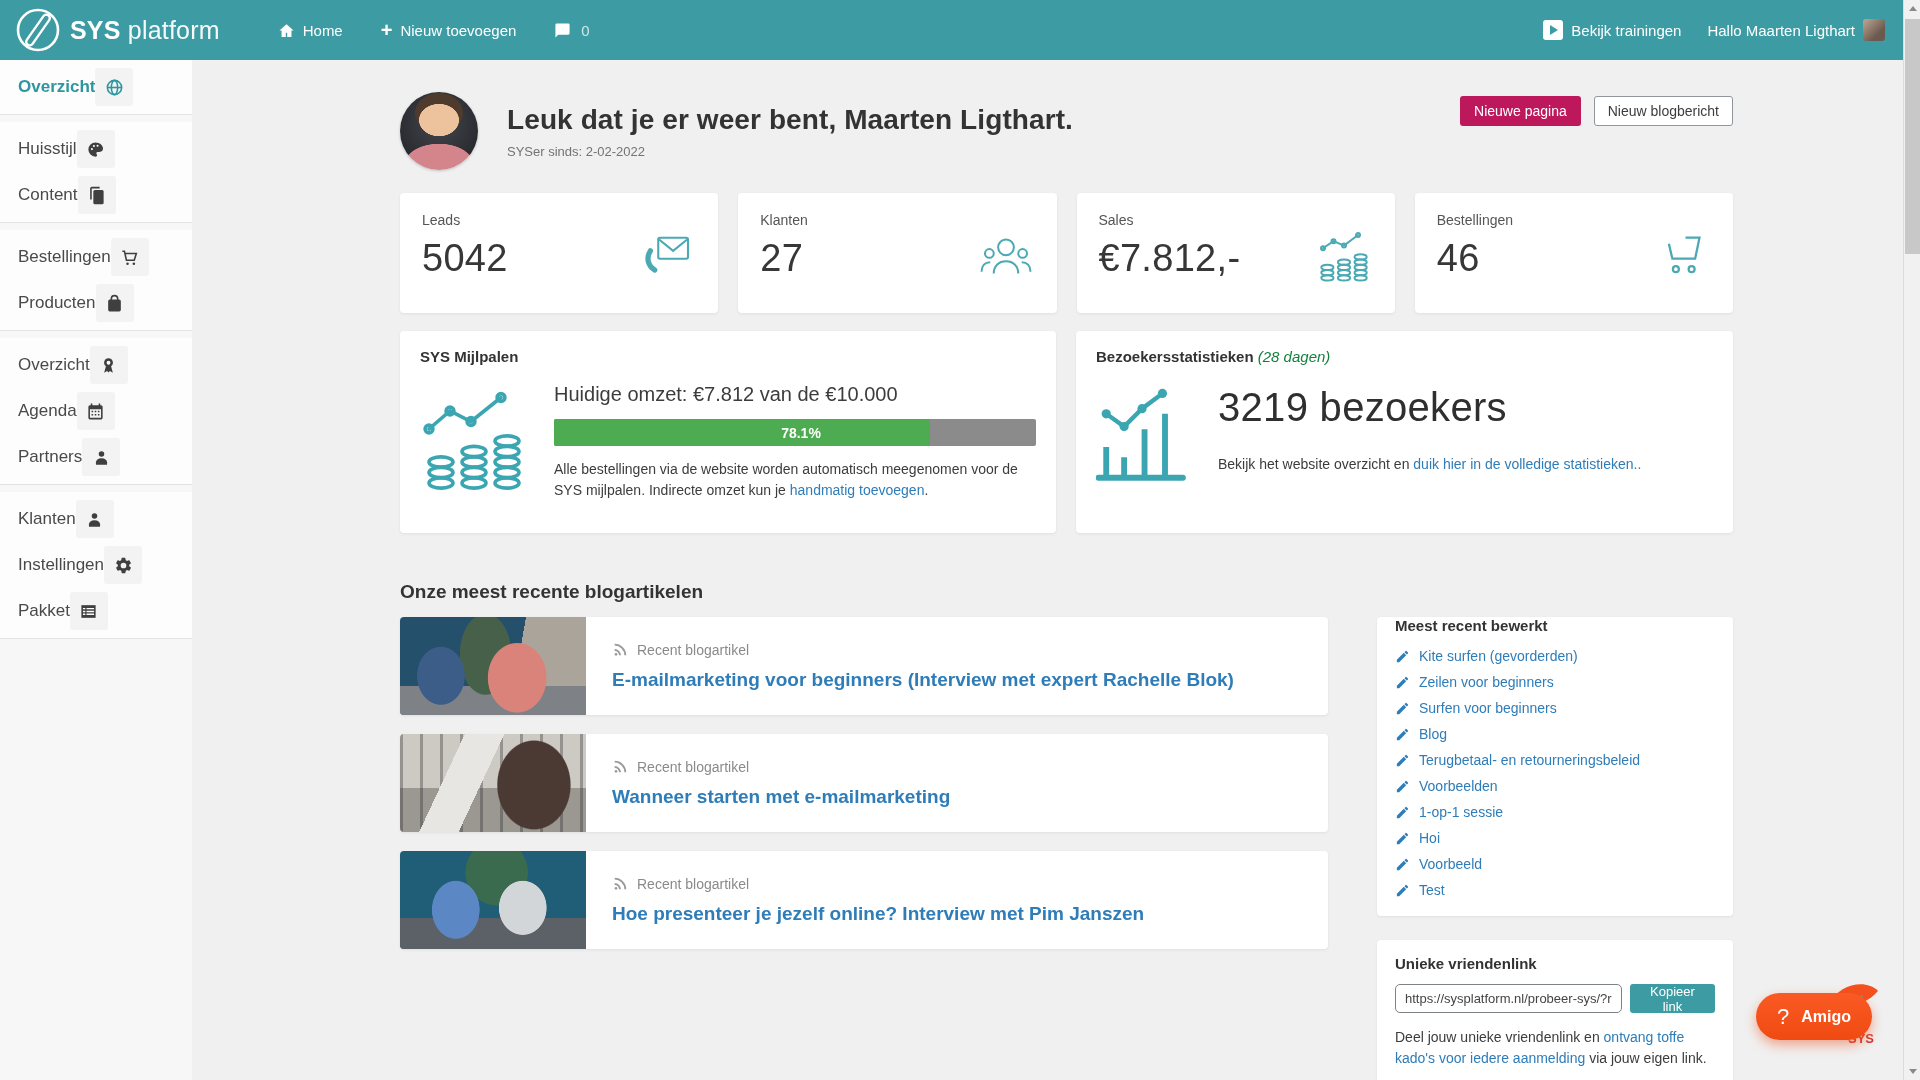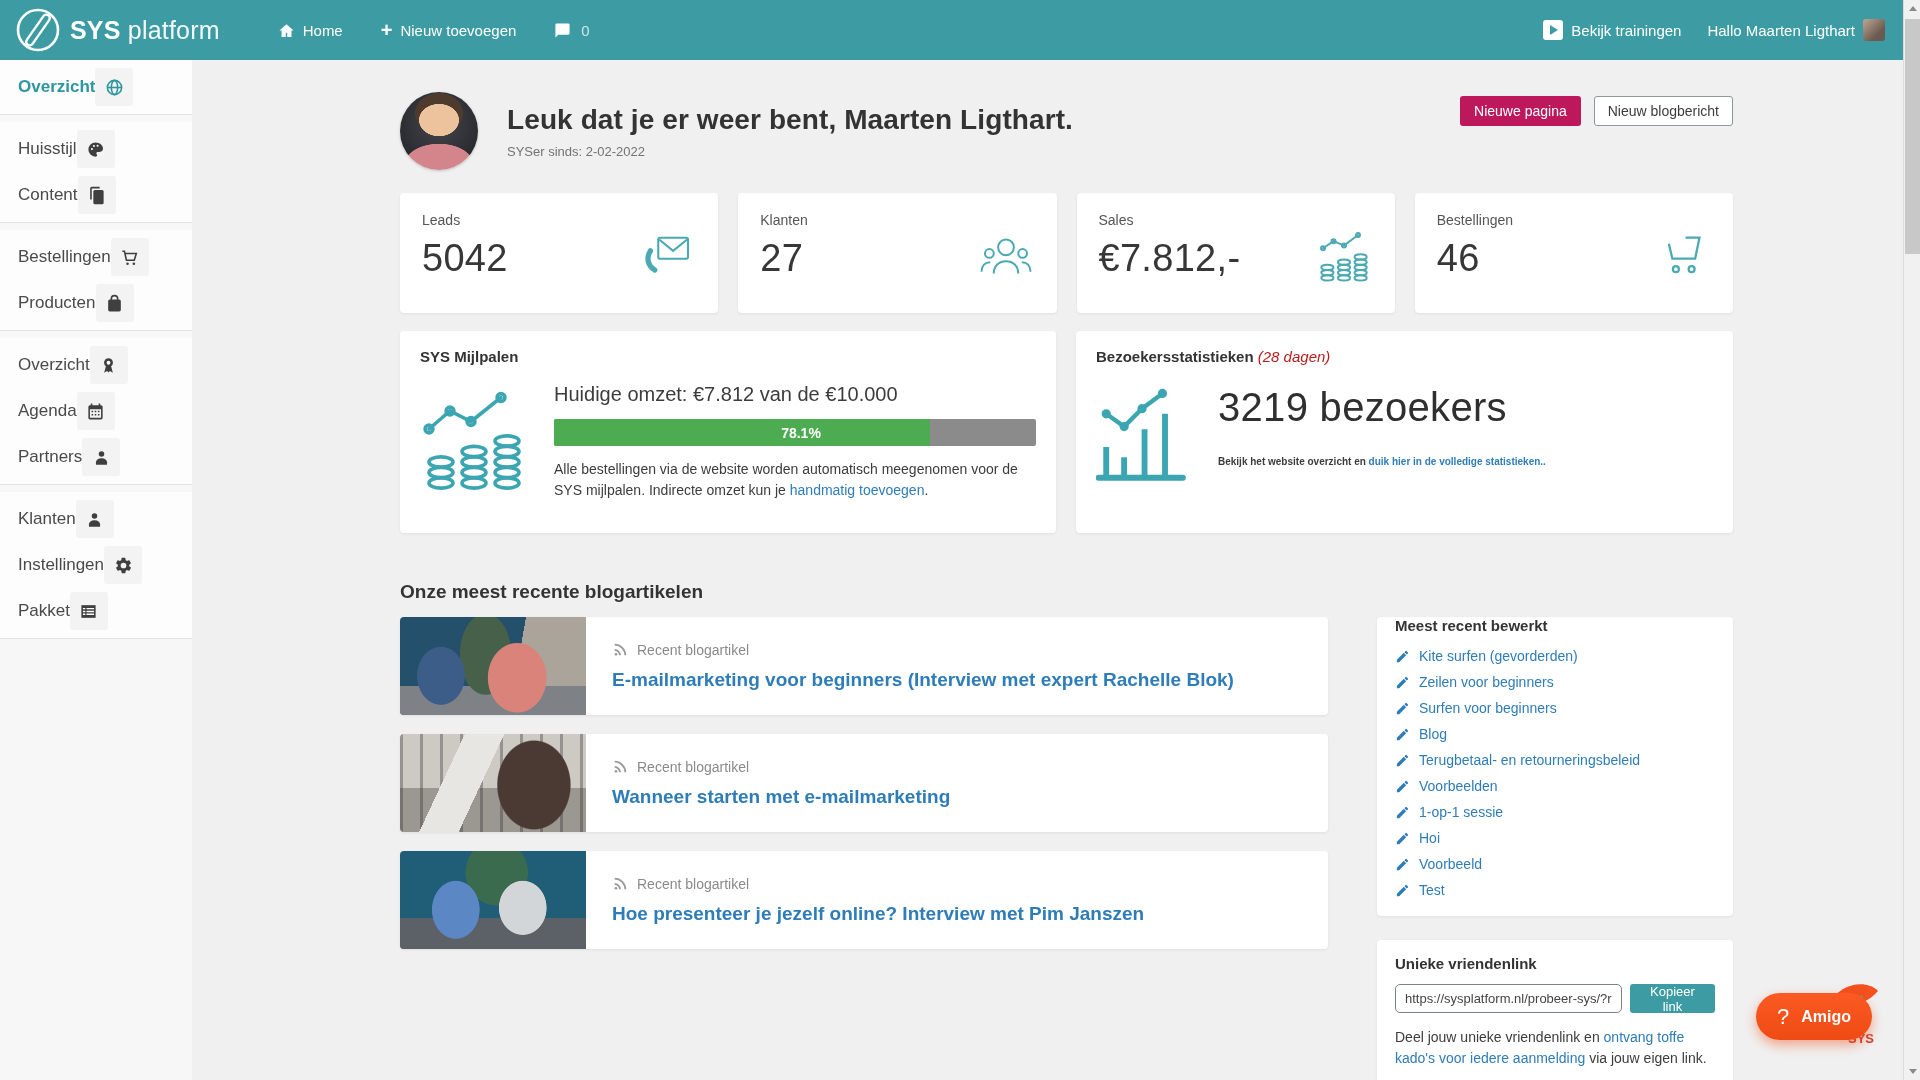--- a/index.html
+++ b/index.html
@@ -68,35 +68,35 @@
   .stat-label { font-size:14px; color:#555; }
   .stat-value { font-size:38px; font-weight:300; color:#373737; margin-top:9px; letter-spacing:.3px; }
   .stat-icon { position:absolute; right:22px; top:50%; transform:translateY(-43%); color:#4aa9b3; }
 
   
   .row2 { display:flex; gap:20px; margin-top:18px; }
   .panel { height:202px; padding:17px 20px; }
   .panel-milestones { width:656px; }
   .panel-visitors { flex:1; }
   .panel-title { font-size:15px; font-weight:700; color:#333; }
-  .panel-title em { font-weight:400; font-style:italic; color:#b91c1c; }
+  .panel-title em { font-weight:400; font-style:italic; color:#15803d; }
   .panel-body { display:flex; margin-top:10px; align-items:flex-start; }
   .big-icon { color:#3ba6b2; flex:0 0 auto; }
   .mil-content { margin-left:26px; flex:1; }
   .mil-line { font-size:20px; color:#3c3c3c; margin-top:8px; }
   .progress { position:relative; height:27px; background:#8b8b8b; border-radius:2px; margin-top:13px;
     overflow:hidden; }
   .progress-fill { position:absolute; left:0; top:0; bottom:0; background:#4dab51; }
   .progress-label { position:absolute; inset:0; display:flex; align-items:center; justify-content:center;
     color:#fff; font-size:14px; font-weight:700;padding-left:12px; }
   .mil-note { font-size:14px; color:#3c3c3c; margin-top:13px; line-height:1.5; max-width:480px; }
   a.link { color:#2e7cb8; text-decoration:none; cursor:pointer; }
   .vis-content { margin-left:30px; }
   .vis-count { font-size:40px; font-weight:300; color:#2f2f2f; margin-top:10px; letter-spacing:.3px; }
-  .vis-line { font-size:10px; margin-top:26px; color:#3c3c3c;font-weight:bold; }
+  .vis-line { font-size:14px; margin-top:26px; color:#3c3c3c; }
 
   
   .blog-heading { margin-top:48px; font-size:19px; font-weight:700; color:#333; }
   .content-row { display:flex; margin-top:14px; gap:49px; align-items:flex-start; }
   .articles { width:928px; }
   .article { display:flex; height:98px; margin-bottom:19px; overflow:hidden; cursor:pointer; }
   .thumb { width:186px; flex:0 0 186px; }
   .thumb-1 { background:
       radial-gradient(ellipse 16% 36% at 63% 62%, #d9837a 97%, rgba(0,0,0,0) 100%),
       radial-gradient(ellipse 13% 30% at 22% 60%, #3b5d88 97%, rgba(0,0,0,0) 100%),

